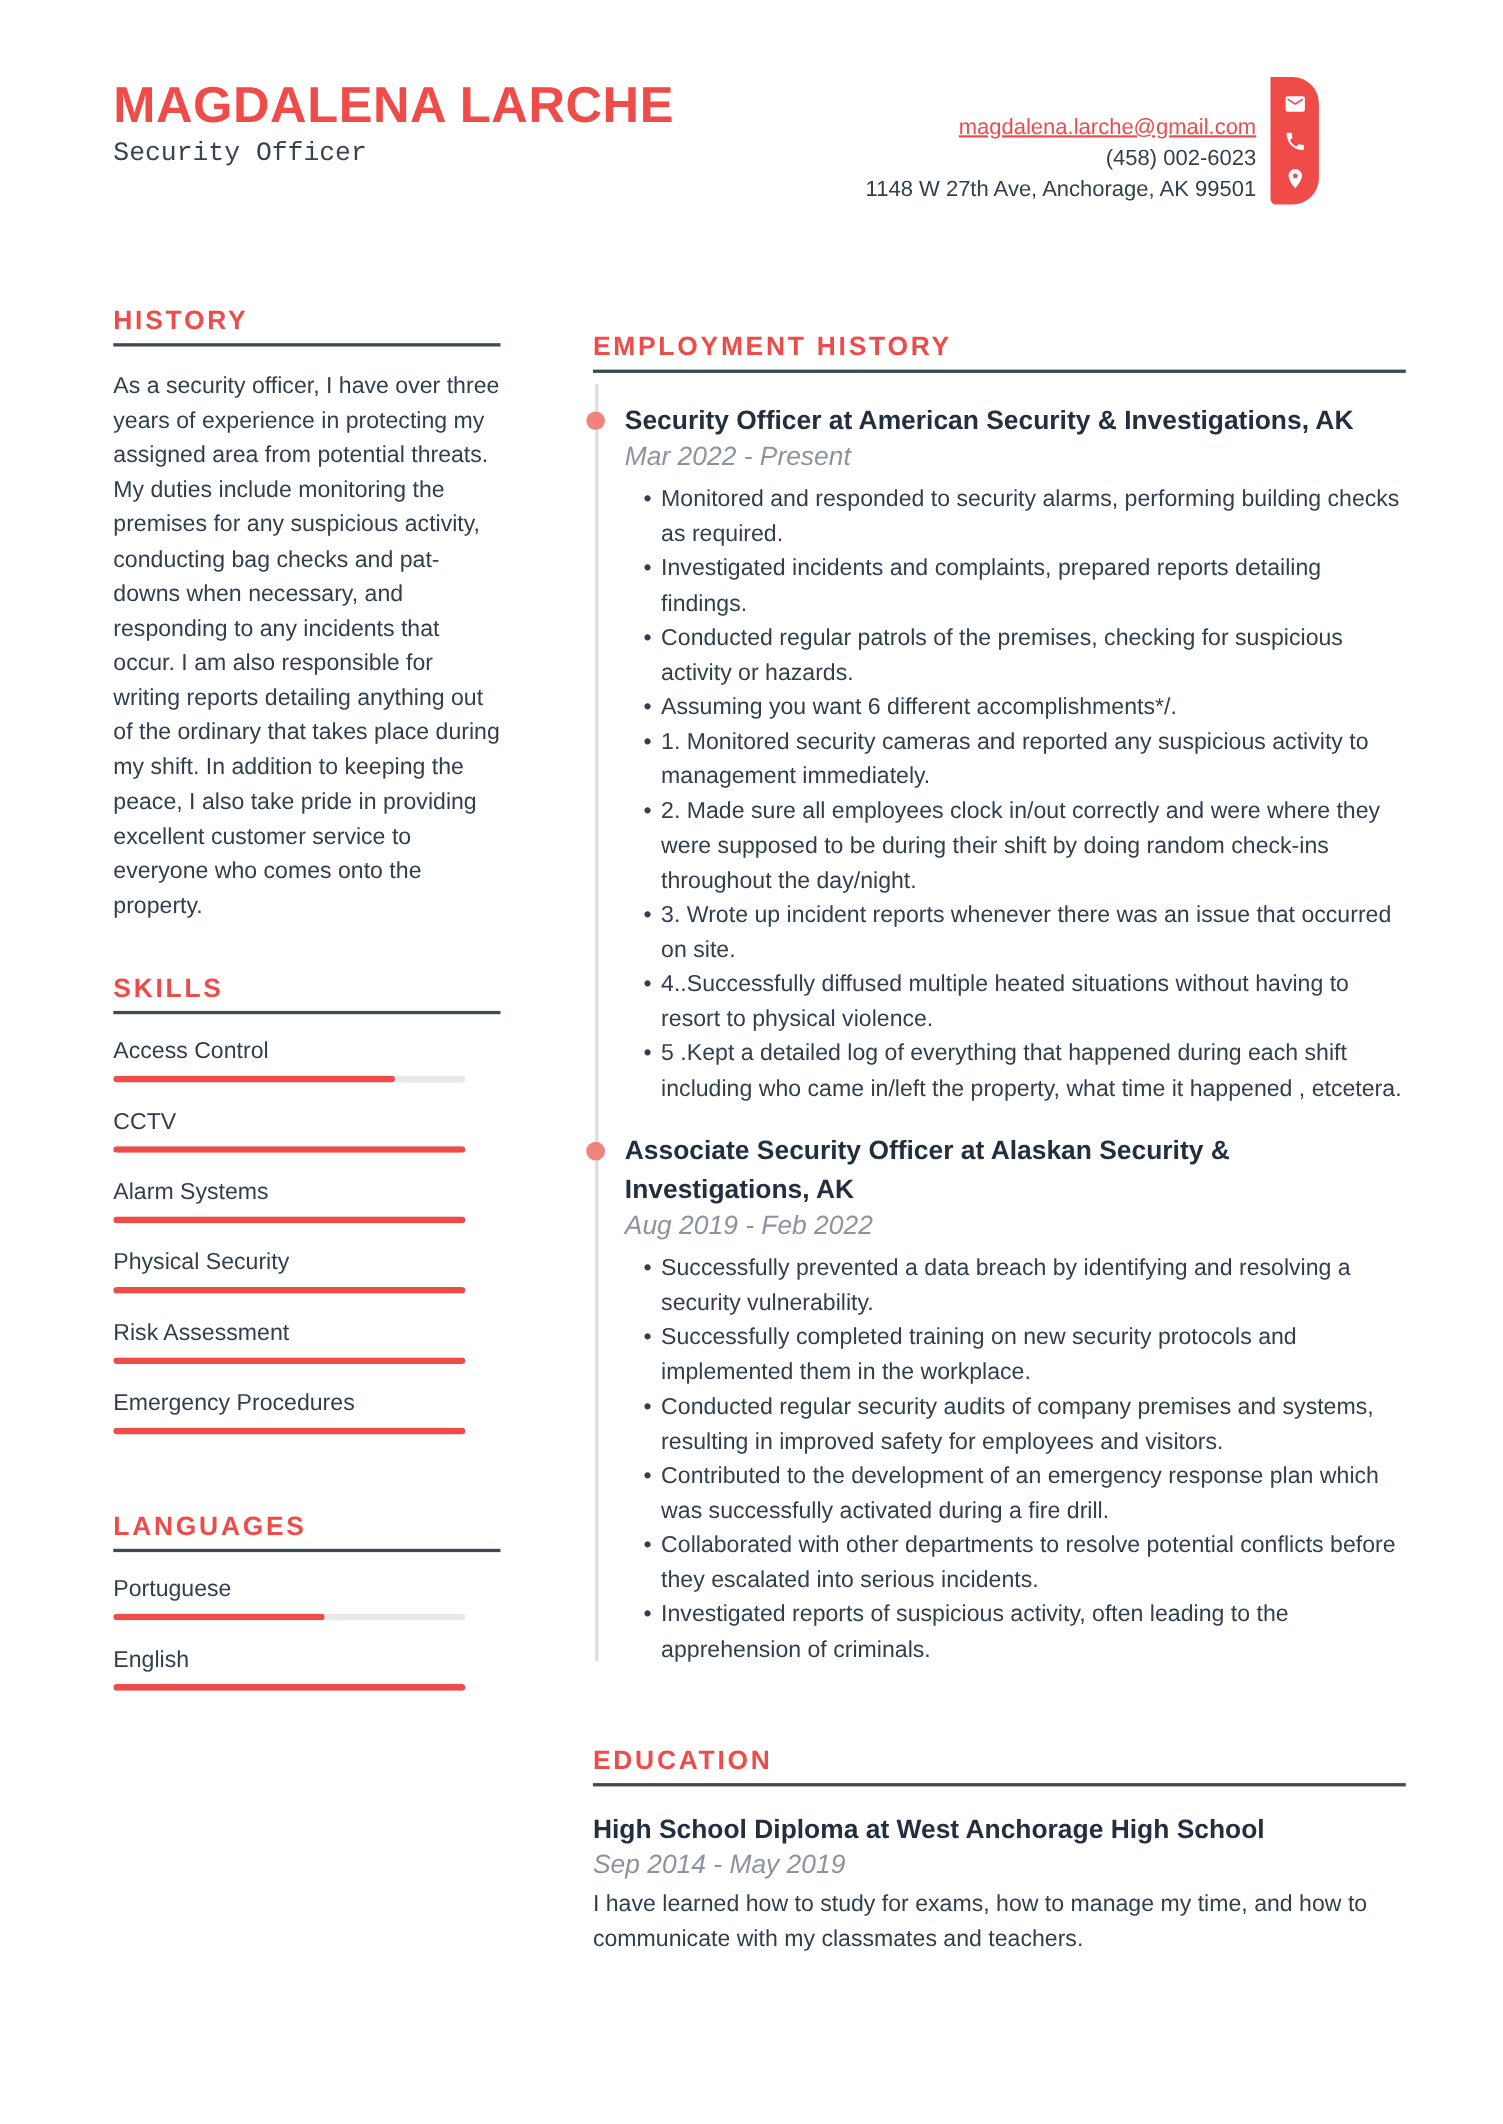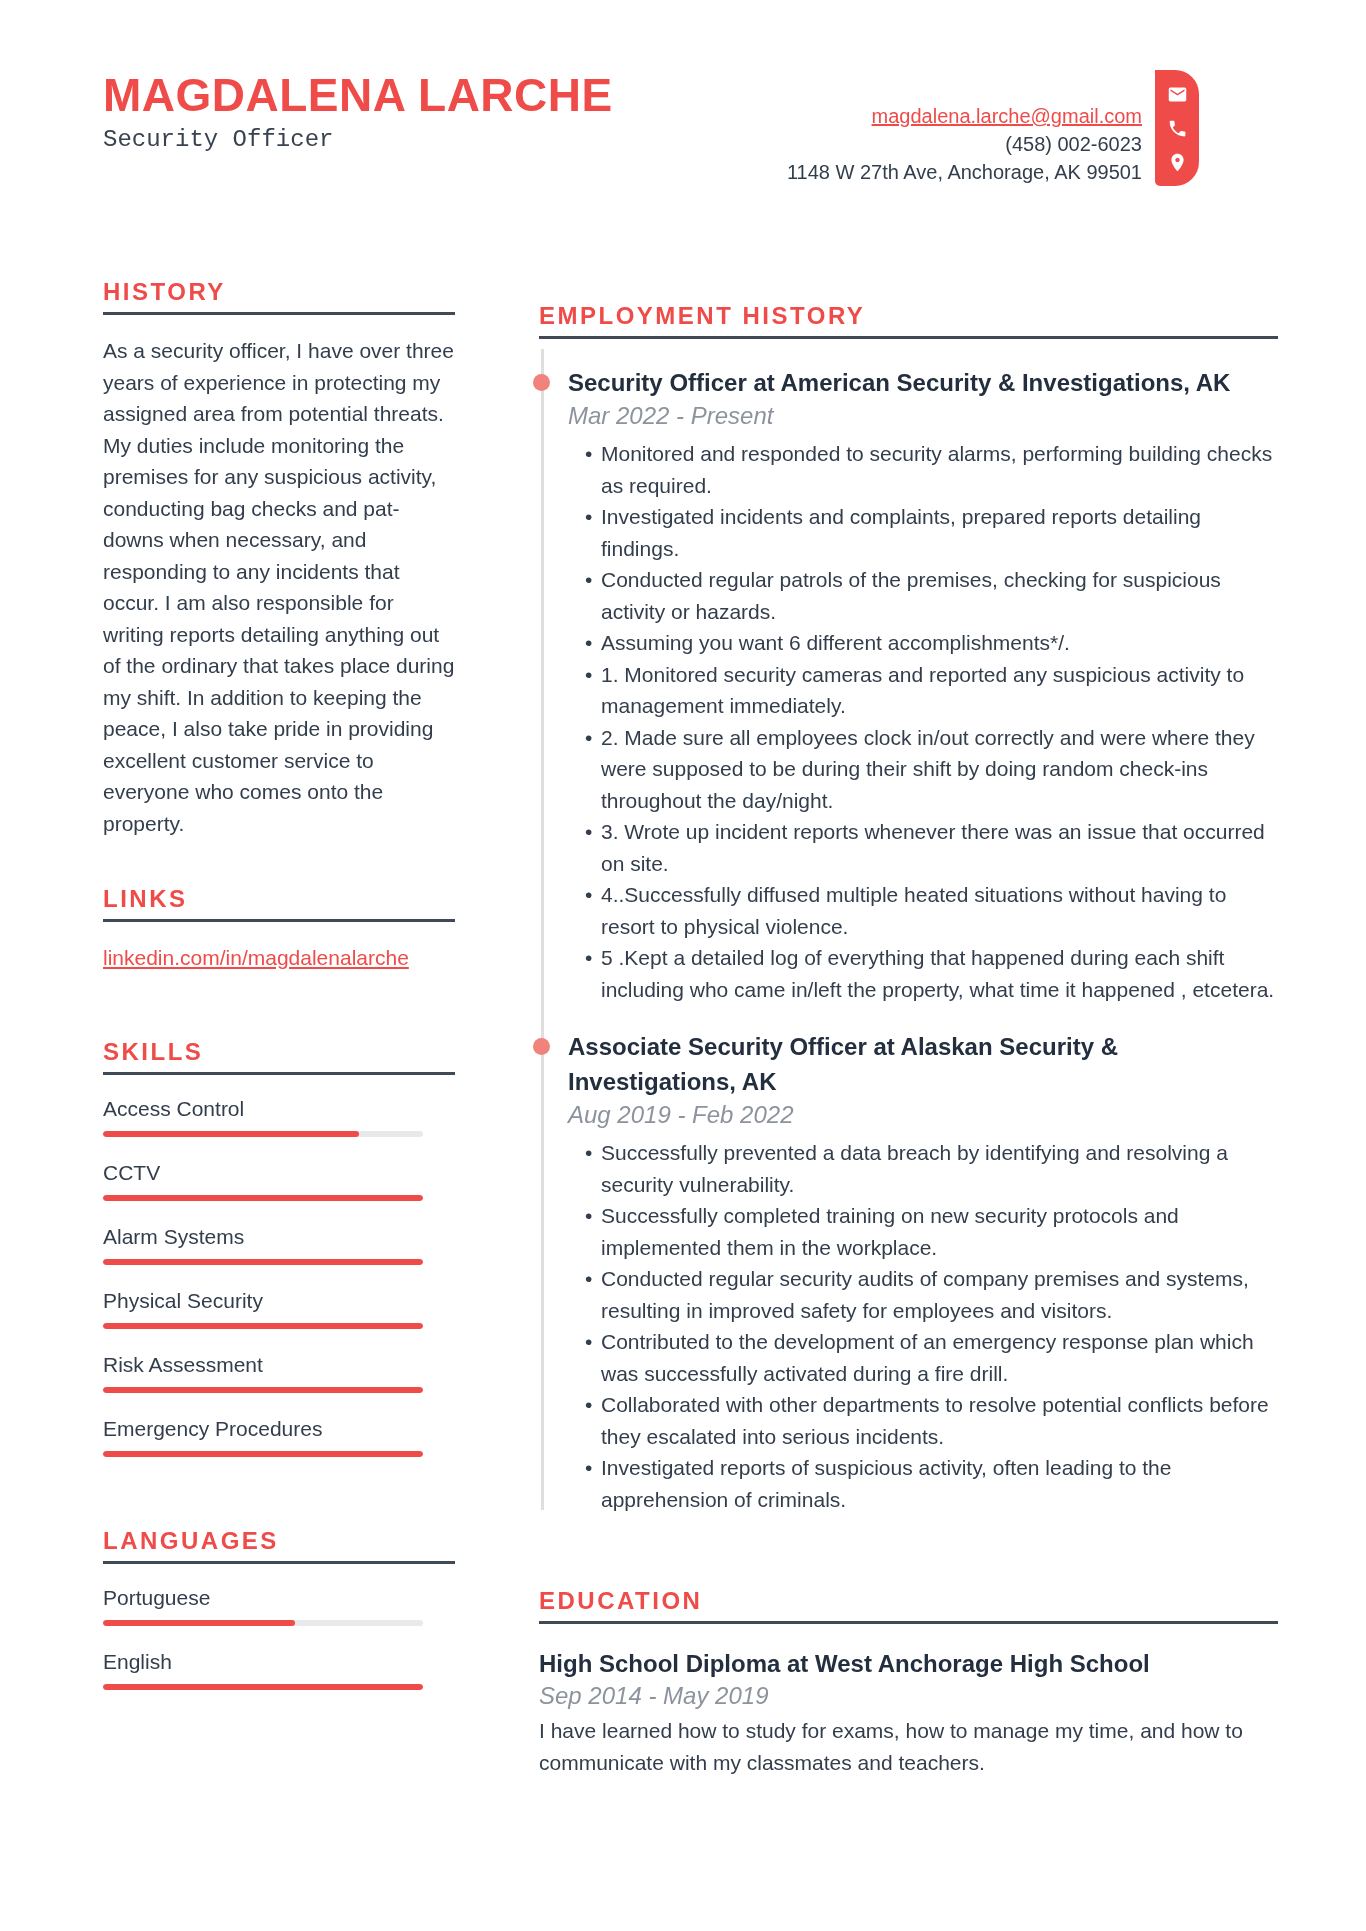--- a/index.html
+++ b/index.html
@@ -117,28 +117,20 @@
   </header>
 
   <div class="columns">
 
     <aside>
       <section class="section-profile">
         <h2>HISTORY</h2>
         <p>As a security officer, I have over three years of experience in protecting my assigned area from potential threats. My duties include monitoring the premises for any suspicious activity, conducting bag checks and pat-downs when necessary, and responding to any incidents that occur. I am also responsible for writing reports detailing anything out of the ordinary that takes place during my shift. In addition to keeping the peace, I also take pride in providing excellent customer service to everyone who comes onto the property.</p>
       </section>
 
-      <section class="section-links">
-        <h2>LINKS</h2>
-        <div>
-            <div>
-            <a href="#">linkedin.com/in/magdalenalarche</a>
-          </div>
-          </div>
-      </section>
 
       <section class="section-skills">
         <h2>SKILLS</h2>
         <ul class="meter-list">
             <li>
             <div class="meter-name">Access Control</div>
             <div class="track">
               <div class="fill" style="width: 80%;"></div>
             </div>
           </li>

